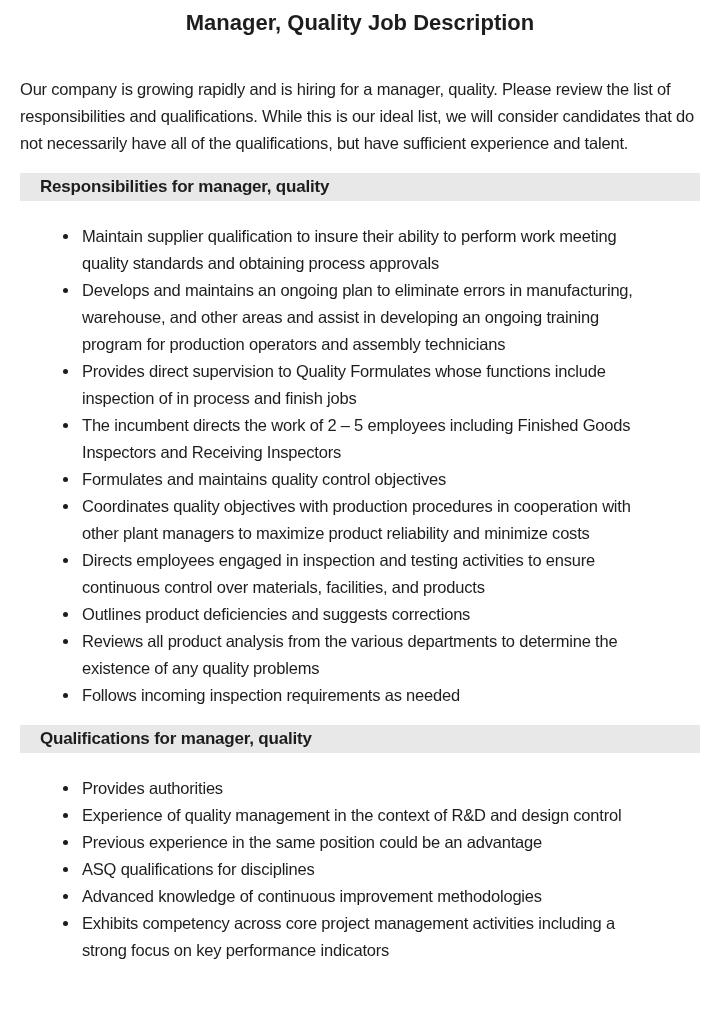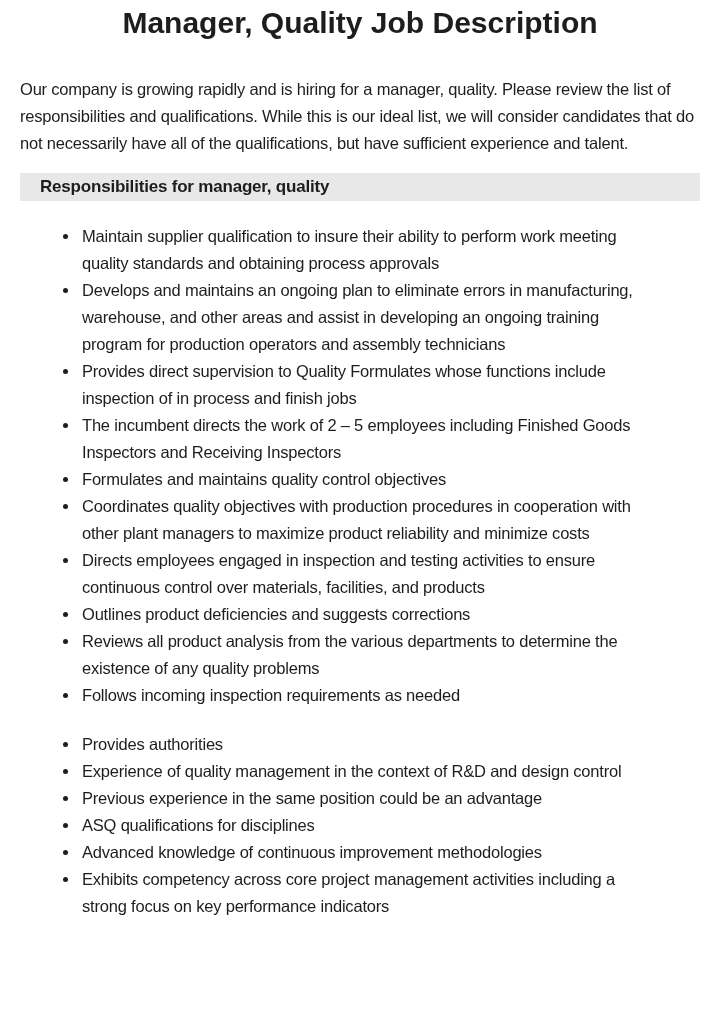--- a/index.html
+++ b/index.html
@@ -15,21 +15,21 @@
     overflow: hidden;
     background: var(--background);
     color: var(--text);
     font-family: "Liberation Sans", sans-serif;
   }
   .page {
     padding: 0 20px;
   }
   h1.page-title {
     margin: 4px 0 0;
-    font-size: 30px;
+    font-size: 22px;
     line-height: 38px;
     font-weight: bold;
     text-align: center;
     letter-spacing: 0;
   }
   p.intro {
     margin: 34px 0 0;
     font-size: 16.5px;
     line-height: 27px;
     letter-spacing: -0.2px;
@@ -78,20 +78,21 @@
         <li>Formulates and maintains quality control objectives</li>
         <li>Coordinates quality objectives with production procedures in cooperation with other plant managers to maximize product reliability and minimize costs</li>
         <li>Directs employees engaged in inspection and testing activities to ensure continuous control over materials, facilities, and products</li>
         <li>Outlines product deficiencies and suggests corrections</li>
         <li>Reviews all product analysis from the various departments to determine the existence of any quality problems</li>
         <li>Follows incoming inspection requirements as needed</li>
       </ul>
   </section>
 
   <section>
+    <div class="section-header">Qualifications for manager, quality</div>
     <ul class="bullets">
         <li>Provides authorities</li>
         <li>Experience of quality management in the context of R&amp;D and design control</li>
         <li>Previous experience in the same position could be an advantage</li>
         <li>ASQ qualifications for disciplines</li>
         <li>Advanced knowledge of continuous improvement methodologies</li>
         <li>Exhibits competency across core project management activities including a strong focus on key performance indicators</li>
       </ul>
   </section>
 

